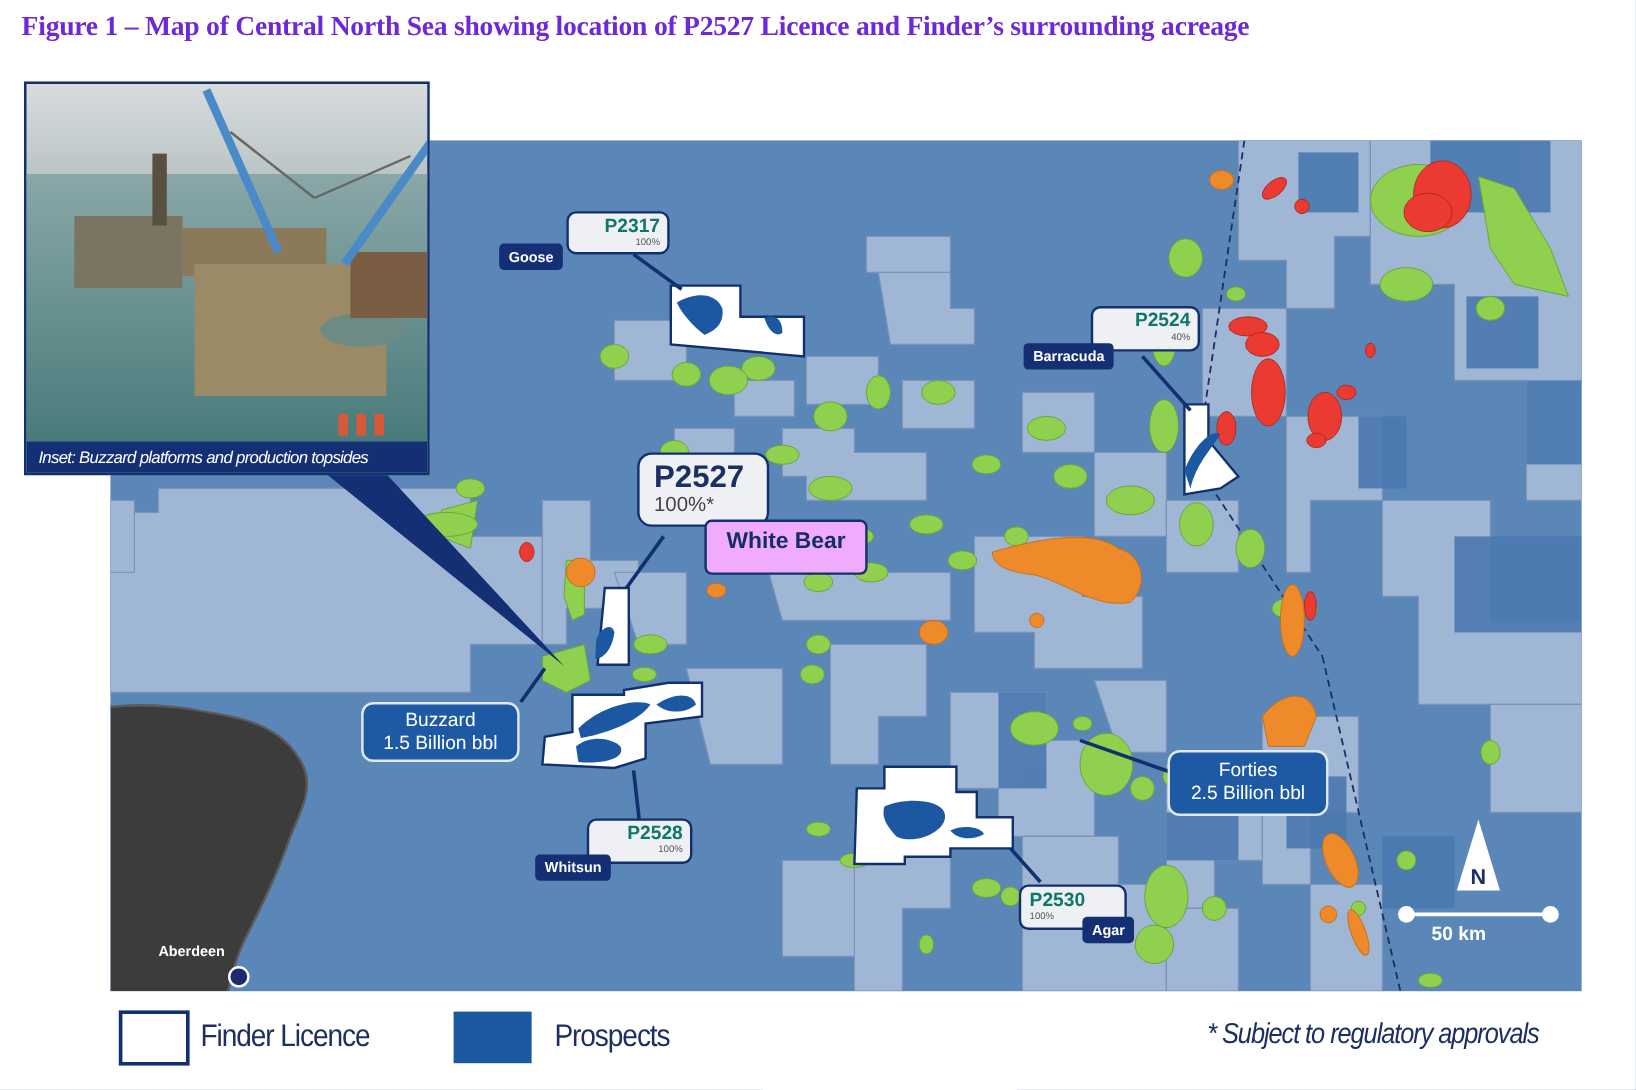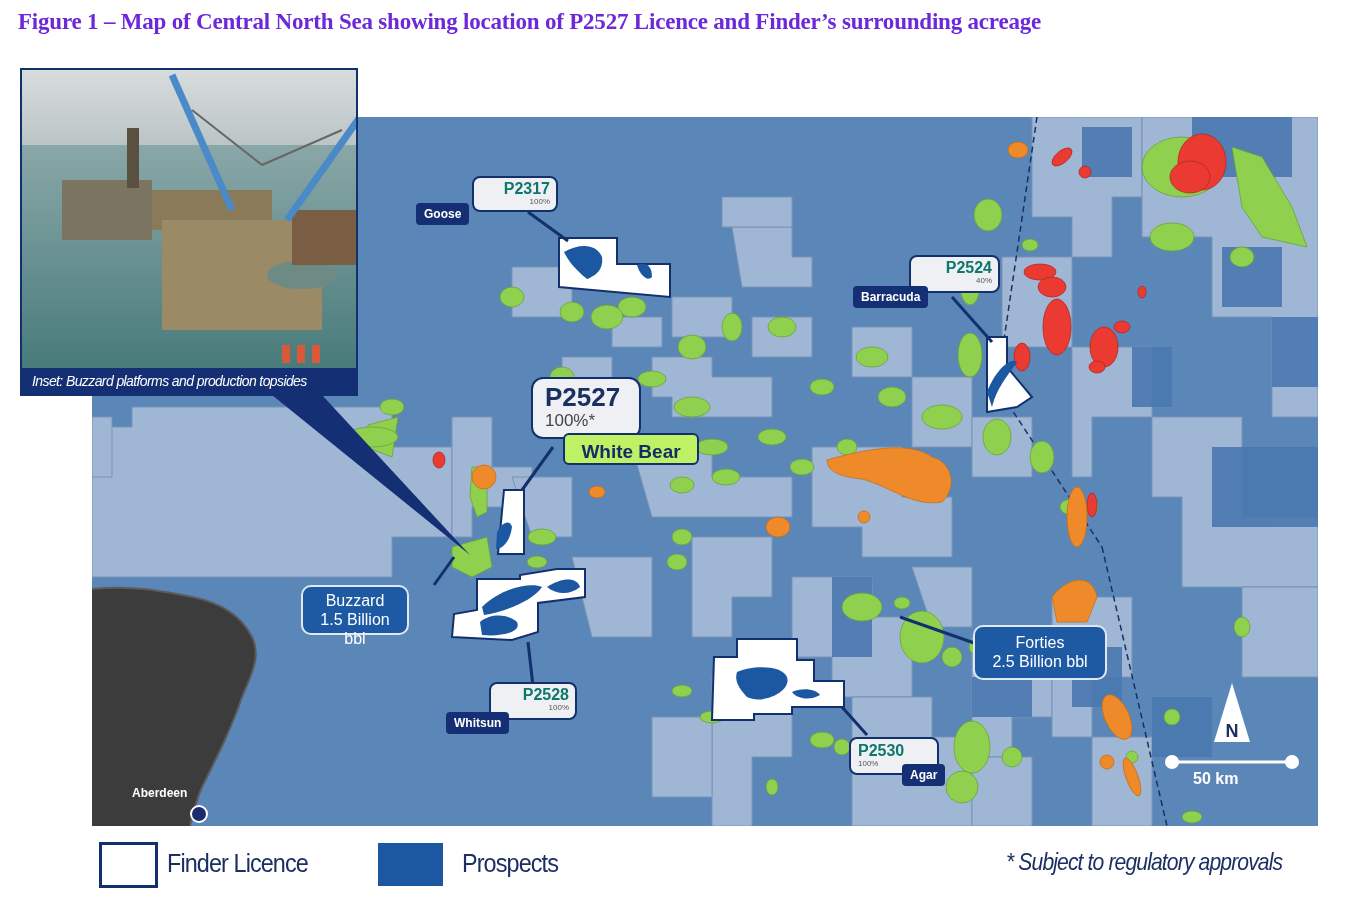--- a/index.html
+++ b/index.html
@@ -11,21 +11,21 @@
   .inset svg { position: absolute; left: 0; top: 0; }
   .inset-caption { position: absolute; left: 0; bottom: 0; width: 100%; height: 26px; background: #142f73; color: #fff; font-style: italic; font-size: 14px; line-height: 26px; padding-left: 10px; box-sizing: border-box; letter-spacing: -0.6px; }
   .lic-callout { position: absolute; background: #eef0f3; border: 2px solid #13306e; border-radius: 8px; box-sizing: border-box; text-align: right; padding: 2px 6px 0 0; }
   .lic-callout .code { font-weight: bold; color: #0f766e; font-size: 16px; line-height: 17px; }
   .lic-callout .pct { color: #555; font-size: 8px; line-height: 9px; }
   .name-tag { position: absolute; background: #142f73; color: #fff; font-weight: bold; font-size: 12px; border-radius: 4px; padding: 4px 8px; white-space: nowrap; }
   .field-label { position: absolute; background: #1e5aa3; color: #fff; border: 2px solid #dfe8f3; border-radius: 10px; text-align: center; font-size: 16px; line-height: 19px; padding: 4px 8px; box-sizing: border-box; }
   .p2527 { position: absolute; left: 531px; top: 377px; width: 110px; height: 62px; background: #eef0f3; border: 2px solid #13306e; border-radius: 12px; box-sizing: border-box; padding: 4px 4px 0 12px; }
   .p2527 .code { font-weight: bold; font-size: 26px; color: #1b2f63; line-height: 28px; }
   .p2527 .pct { font-size: 17px; color: #444; line-height: 20px; }
-  .white-bear { position: absolute; left: 563px; top: 433px; width: 136px; height: 32px; background: #bef264; border: 2px solid #13306e; border-radius: 6px; box-sizing: border-box; font-weight: bold; color: #132d66; font-size: 19px; text-align: center; line-height: 34px; }
+  .white-bear { position: absolute; left: 587px; top: 433px; width: 136px; height: 46px; background: #f0abfc; border: 2px solid #13306e; border-radius: 6px; box-sizing: border-box; font-weight: bold; color: #132d66; font-size: 19px; text-align: center; line-height: 34px; }
   .aberdeen { position: absolute; left: 132px; top: 786px; color: #fff; font-weight: bold; font-size: 12px; }
   .aberdeen-dot { position: absolute; left: 190px; top: 805px; width: 14px; height: 14px; border-radius: 50%; background: #1c2a70; border: 2px solid #fff; }
   .scale-text { position: absolute; left: 1193px; top: 770px; color: #fff; font-weight: bold; font-size: 16px; }
   .legend-swatch { position: absolute; box-sizing: border-box; }
   .legend-text { position: absolute; font-size: 26px; color: #1b2f63; letter-spacing: -1px; transform: scaleX(0.9); transform-origin: left; white-space: nowrap; }
   .note { position: absolute; left: 1006px; top: 848px; font-size: 24px; font-style: italic; color: #1b2f63; letter-spacing: -1px; transform: scaleX(0.88); transform-origin: left; white-space: nowrap; }
 </style>
 </head>
 <body>
 
@@ -284,21 +284,21 @@
   <div class="pct">100%</div>
 </div>
 <div class="name-tag" style="left:446px;top:712px;">Whitsun</div>
 
 <div class="lic-callout" style="left:849px;top:737px;width:90px;height:38px;text-align:left;padding:3px 0 0 7px;">
   <div class="code">P2530</div>
   <div class="pct">100%</div>
 </div>
 <div class="name-tag" style="left:902px;top:764px;">Agar</div>
 
-<div class="field-label" style="left:301px;top:585px;width:108px;height:50px;">
+<div class="field-label" style="left:301px;top:585px;width:132px;height:50px;">
   <div>Buzzard</div>
   <div>1.5 Billion bbl</div>
 </div>
 <div class="field-label" style="left:973px;top:625px;width:134px;height:55px;padding-top:6px;">
   <div>Forties</div>
   <div>2.5 Billion bbl</div>
 </div>
 
 <div class="aberdeen">Aberdeen</div>
 <div class="aberdeen-dot"></div>

